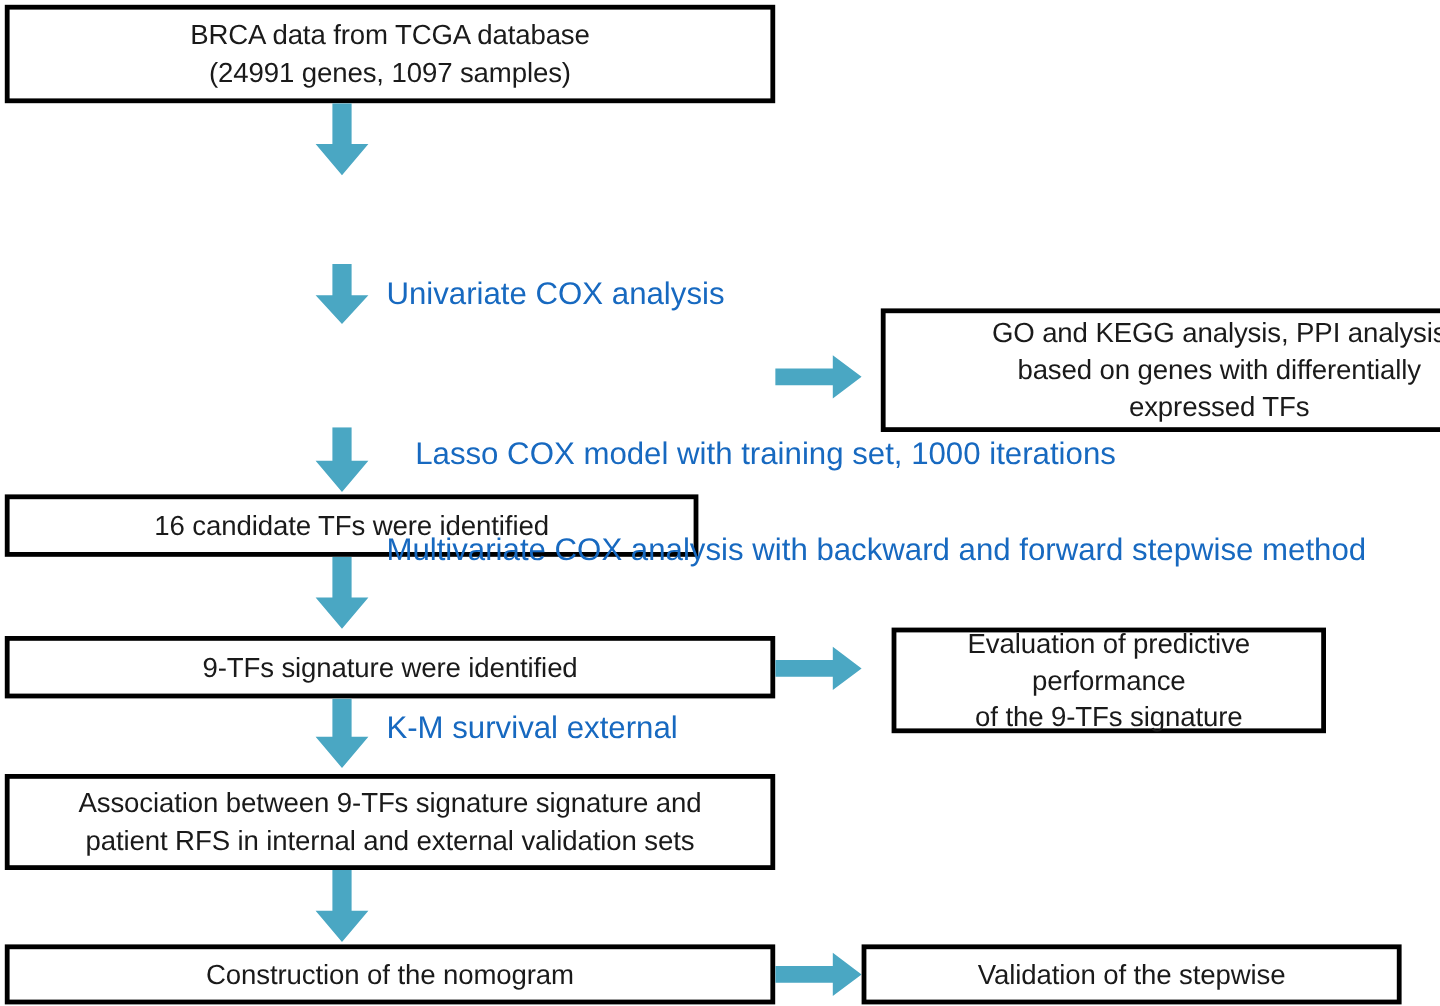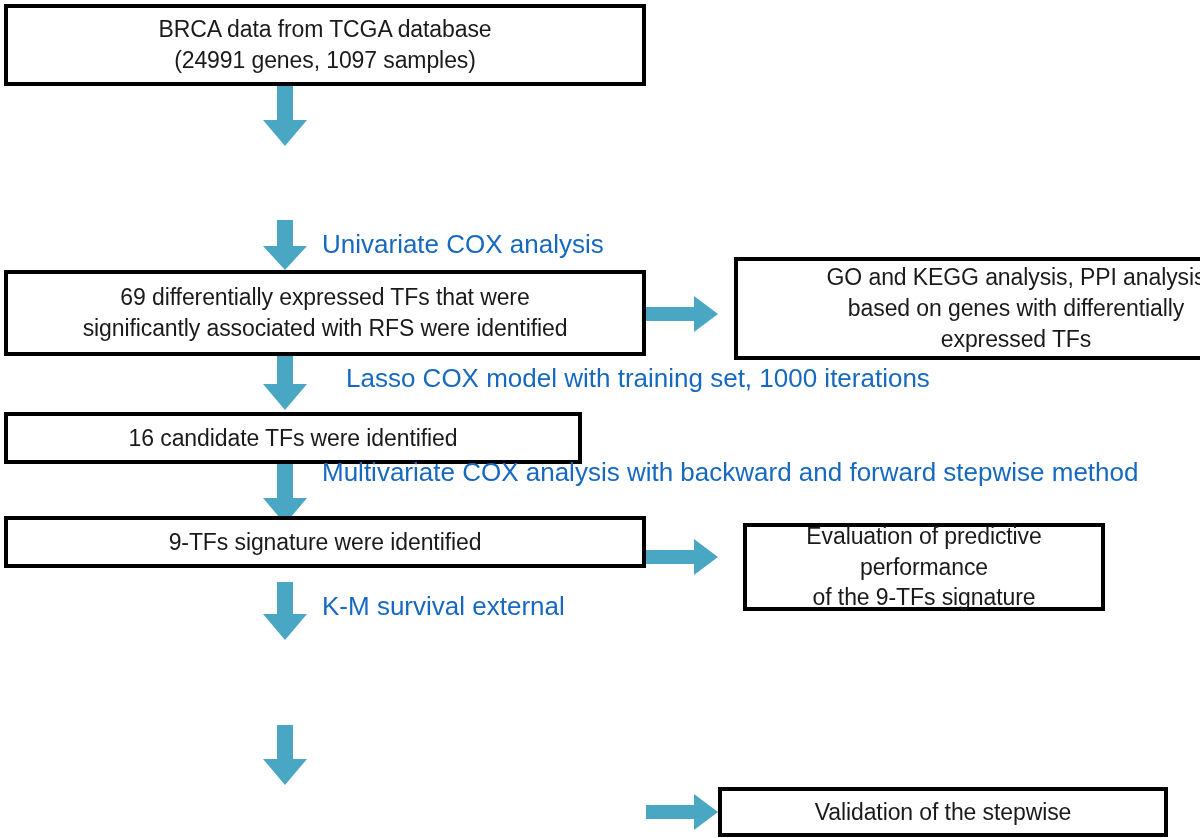--- a/index.html
+++ b/index.html
@@ -65,22 +65,20 @@
 
 
   <div class="v-arrow" style="left:259px; top:220px;">
     <svg width="52" height="52" viewBox="0 0 52 52">
       <polygon points="18,0 34,0 34,26 48,26 26,50 4,26 18,26" fill="#4aa7c3"></polygon>
     </svg>
   </div>
 
   <div class="annot" style="left:322px; top:230px;">Univariate COX analysis</div>
 
-  <div class="node" style="left:4px; top:270px; width:642px; height:86px;">69 differentially expressed TFs that were
-significantly associated with RFS were identified</div>
 
   <div class="h-arrow" style="left:646px; top:295px;">
     <svg width="74" height="38" viewBox="0 0 74 38">
       <polygon points="0,12 48,12 48,1 72,19 48,37 48,26 0,26" fill="#4aa7c3"></polygon>
     </svg>
   </div>
 
   <div class="node" style="left:734px; top:257px; width:564px; height:103px;">GO and KEGG analysis, PPI analysis
 based on genes with differentially
 expressed TFs</div>
@@ -94,48 +92,51 @@
   <div class="annot" style="left:322px; top:364px;margin-left:24px;">Lasso COX model with training set, 1000 iterations</div>
 
   <div class="node" style="left:4px; top:412px; width:578px; height:52px;">16 candidate TFs were identified</div>
 
   <div class="v-arrow" style="left:259px; top:464px;">
     <svg width="52" height="62" viewBox="0 0 52 62">
       <polygon points="18,0 34,0 34,34 48,34 26,60 4,34 18,34" fill="#4aa7c3"></polygon>
     </svg>
   </div>
 
-  <div class="annot" style="left:322px; top:458px;">Multivariate COX analysis with backward and forward stepwise method</div>
+  <div class="annot" style="left:322px; top:444px;">Multivariate COX analysis with backward and forward stepwise method</div>
 
-  <div class="node" style="left:4px; top:516px; width:642px; height:52px;">9-TFs signature were identified</div>
+  <div class="node" style="left:4px; top:530px; width:642px; height:52px;">9-TFs signature were identified</div>
 
   <div class="h-arrow" style="left:646px; top:538px;">
     <svg width="74" height="38" viewBox="0 0 74 38">
       <polygon points="0,12 48,12 48,1 72,19 48,37 48,26 0,26" fill="#4aa7c3"></polygon>
     </svg>
   </div>
 
   <div class="node" style="left:743px; top:523px; width:362px; height:88px;">Evaluation of predictive performance
 of the 9-TFs signature</div>
 
   <div class="v-arrow" style="left:259px; top:582px;">
     <svg width="52" height="60" viewBox="0 0 52 60">
       <polygon points="18,0 34,0 34,32 48,32 26,58 4,32 18,32" fill="#4aa7c3"></polygon>
     </svg>
   </div>
 
   <div class="annot" style="left:322px; top:592px;">K-M survival external</div>
 
+  <div class="node" style="left:4px; top:645px; width:642px; height:80px;">Association between 9-TFs signature signature and
+patient RFS in internal and external validation sets</div>
 
   <div class="v-arrow" style="left:259px; top:725px;">
     <svg width="52" height="62" viewBox="0 0 52 62">
       <polygon points="18,0 34,0 34,34 48,34 26,60 4,34 18,34" fill="#4aa7c3"></polygon>
     </svg>
   </div>
 
+  <div class="node" style="left:4px; top:787px; width:642px; height:50px;">Construction of the nomogram</div>
 
   <div class="h-arrow" style="left:646px; top:793px;">
     <svg width="74" height="38" viewBox="0 0 74 38">
       <polygon points="0,12 48,12 48,1 72,19 48,37 48,26 0,26" fill="#4aa7c3"></polygon>
     </svg>
   </div>
 
   <div class="node" style="left:718px; top:787px; width:450px; height:50px;">Validation of the stepwise</div>
 
 </div>

